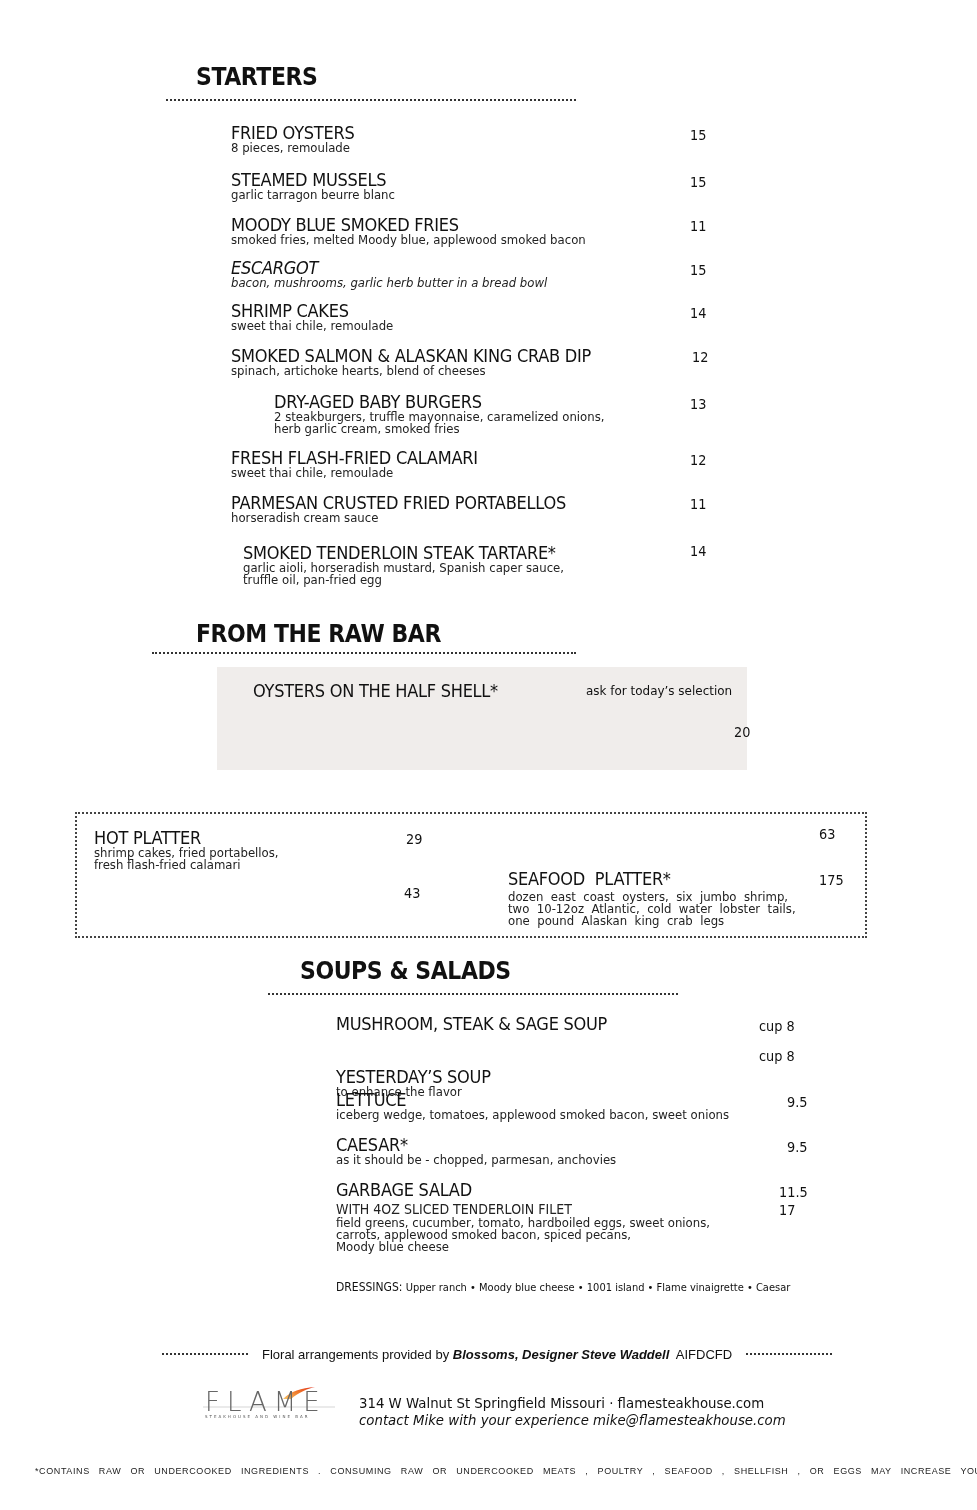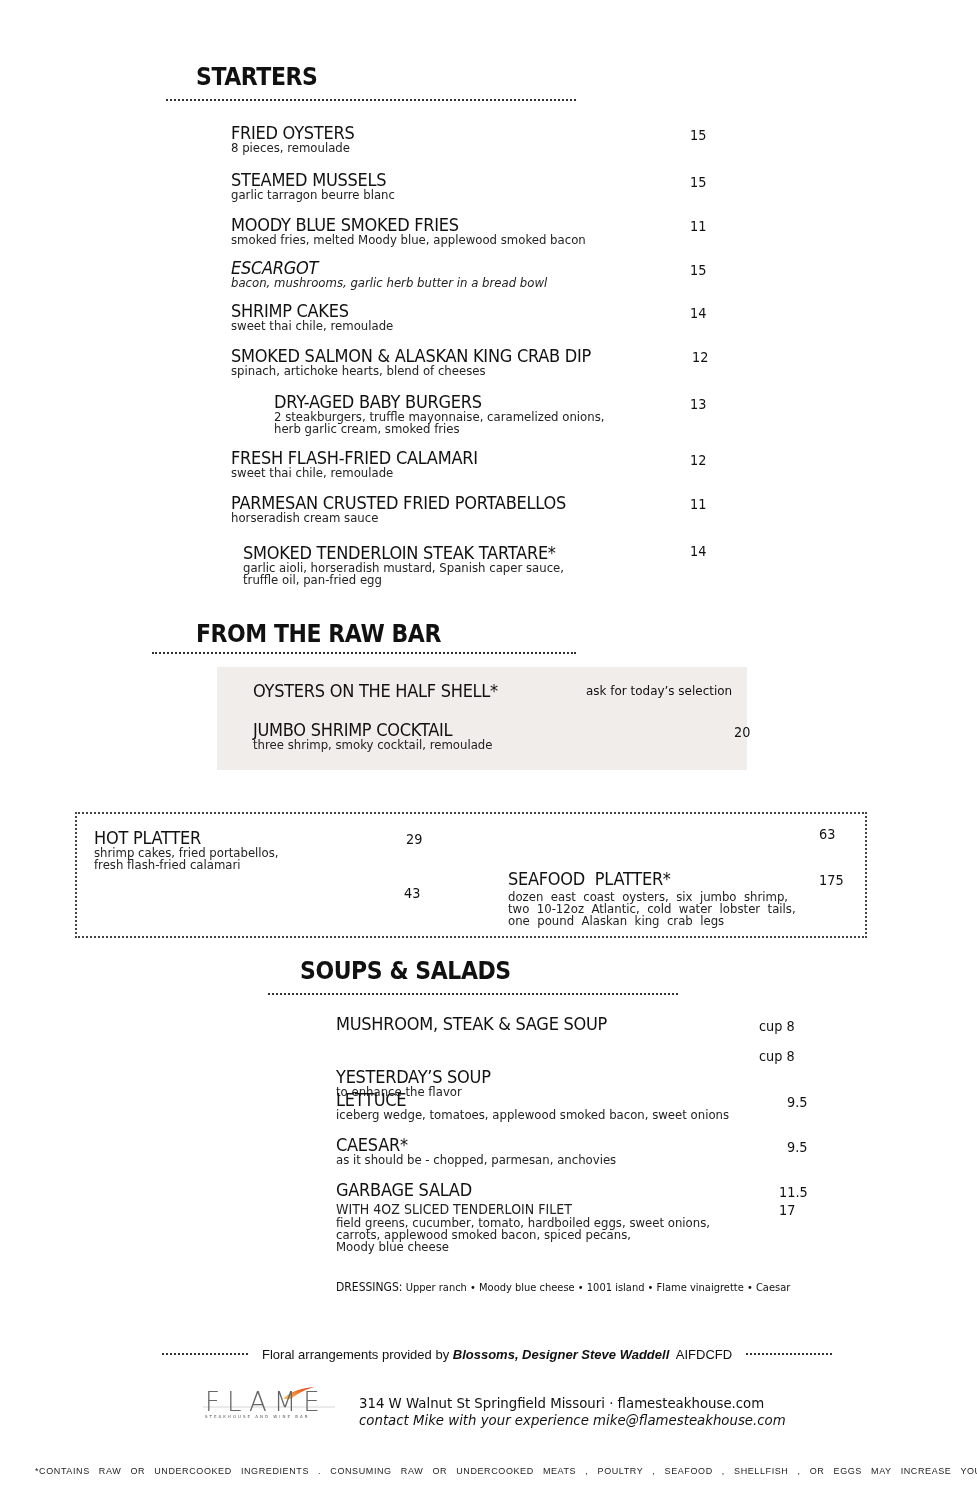--- a/index.html
+++ b/index.html
@@ -91,24 +91,20 @@
 
 <div class="abs section-title" style="left:196px; top:619px;">FROM THE RAW BAR</div>
 <div class="abs dots" style="left:152px; top:652px; width:424px;"></div>
 
 <div class="abs rawbox" style="left:193px; top:667px; width:530px; height:103px;margin-left:24px;">
   <div class="item" style="left:36px; top:15px;">
     <div class="item-name">OYSTERS ON THE HALF SHELL*</div>
   </div>
   <div class="price" style="left:369px; top:16px; font-size:13px;">ask for today’s  selection</div>
 
-  <div class="item" style="left:36px; top:54px;">
-    <div class="item-name">JUMBO SHRIMP COCKTAIL</div>
-    <div class="item-desc">three shrimp, smoky cocktail, remoulade</div>
-  </div>
   <div class="price" style="left:517px; top:57px;">20</div>
 </div>
 
 <div class="abs platters" style="left:75px; top:812px; width:788px; height:122px;">
   <div class="item" style="left:17px; top:15px;">
     <div class="item-name">HOT PLATTER</div>
     <div class="item-desc">shrimp cakes, fried portabellos,</div>
     <div class="item-desc">fresh flash-fried calamari</div>
   </div>
   <div class="price" style="left:329px; top:17px;">29</div>

